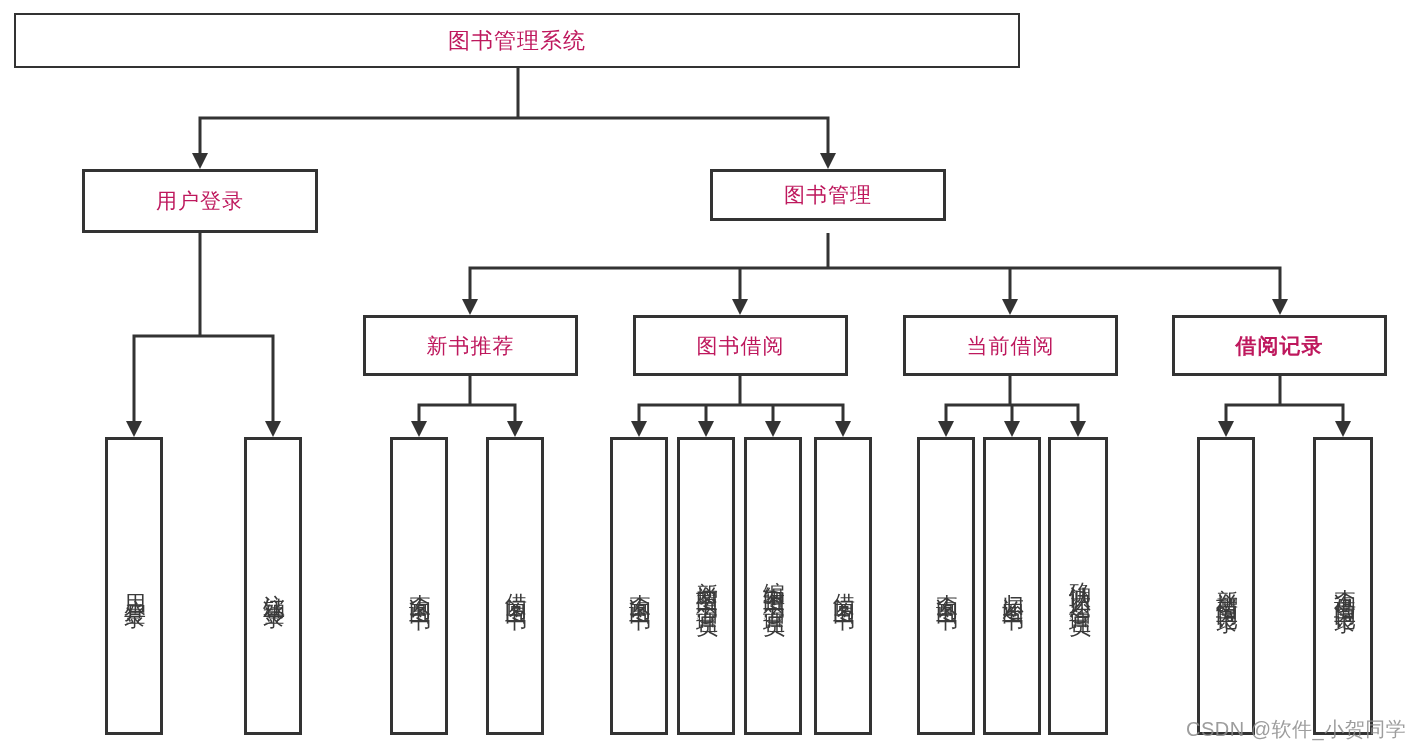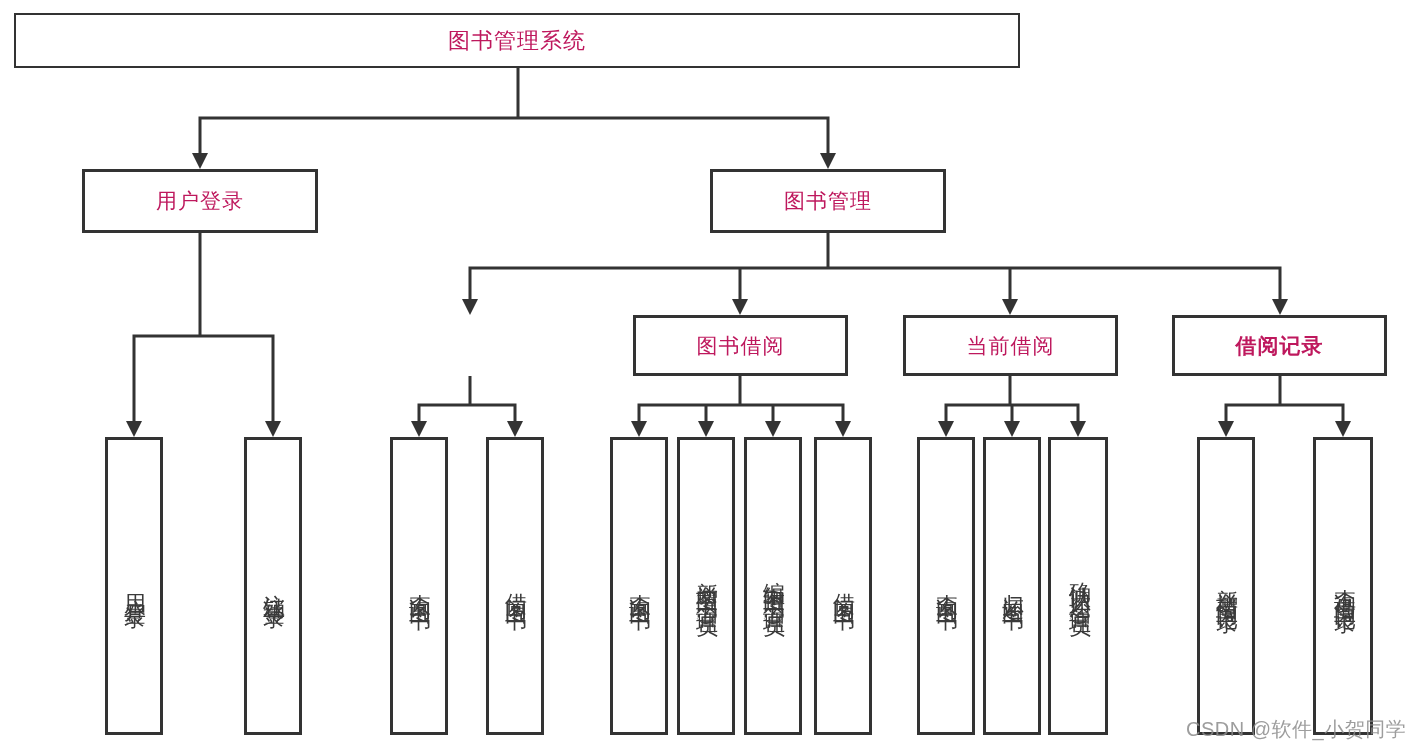--- a/index.html
+++ b/index.html
@@ -141,22 +141,23 @@
       M938 421 H954 L946 437 Z
       M1004 421 H1020 L1012 437 Z
       M1070 421 H1086 L1078 437 Z
       M1218 421 H1234 L1226 437 Z
       M1335 421 H1351 L1343 437 Z"></path>
   </svg>
 
   <div class="node-h node-title">图书管理系统</div>
 
   <div class="node-h" style="left:82px; top:169px; width:236px; height:64px;">用户登录</div>
-  <div class="node-h" style="left:710px; top:169px; width:236px; height:64px;">图书管理</div>
+  <div class="node-h" style="left:710px; top:169px; width:236px; height:52px;">图书管理</div>
 
+  <div class="node-h" style="left:363px; top:315px; width:215px; height:61px;">新书推荐</div>
   <div class="node-h" style="left:903px; top:315px; width:215px; height:61px;">当前借阅</div>
   <div class="node-h" style="left:633px; top:315px; width:215px; height:61px;">图书借阅</div>
   <div class="node-h" style="left:1172px; top:315px; width:215px; height:61px;font-weight:bold;">借阅记录</div>
 
   <div class="node-v" style="left:105px;">用户登录</div>
   <div class="node-v" style="left:244px;">注销登录</div>
 
   <div class="node-v" style="left:390px;">查询图书</div>
   <div class="node-v" style="left:486px;">借阅图书</div>
 

